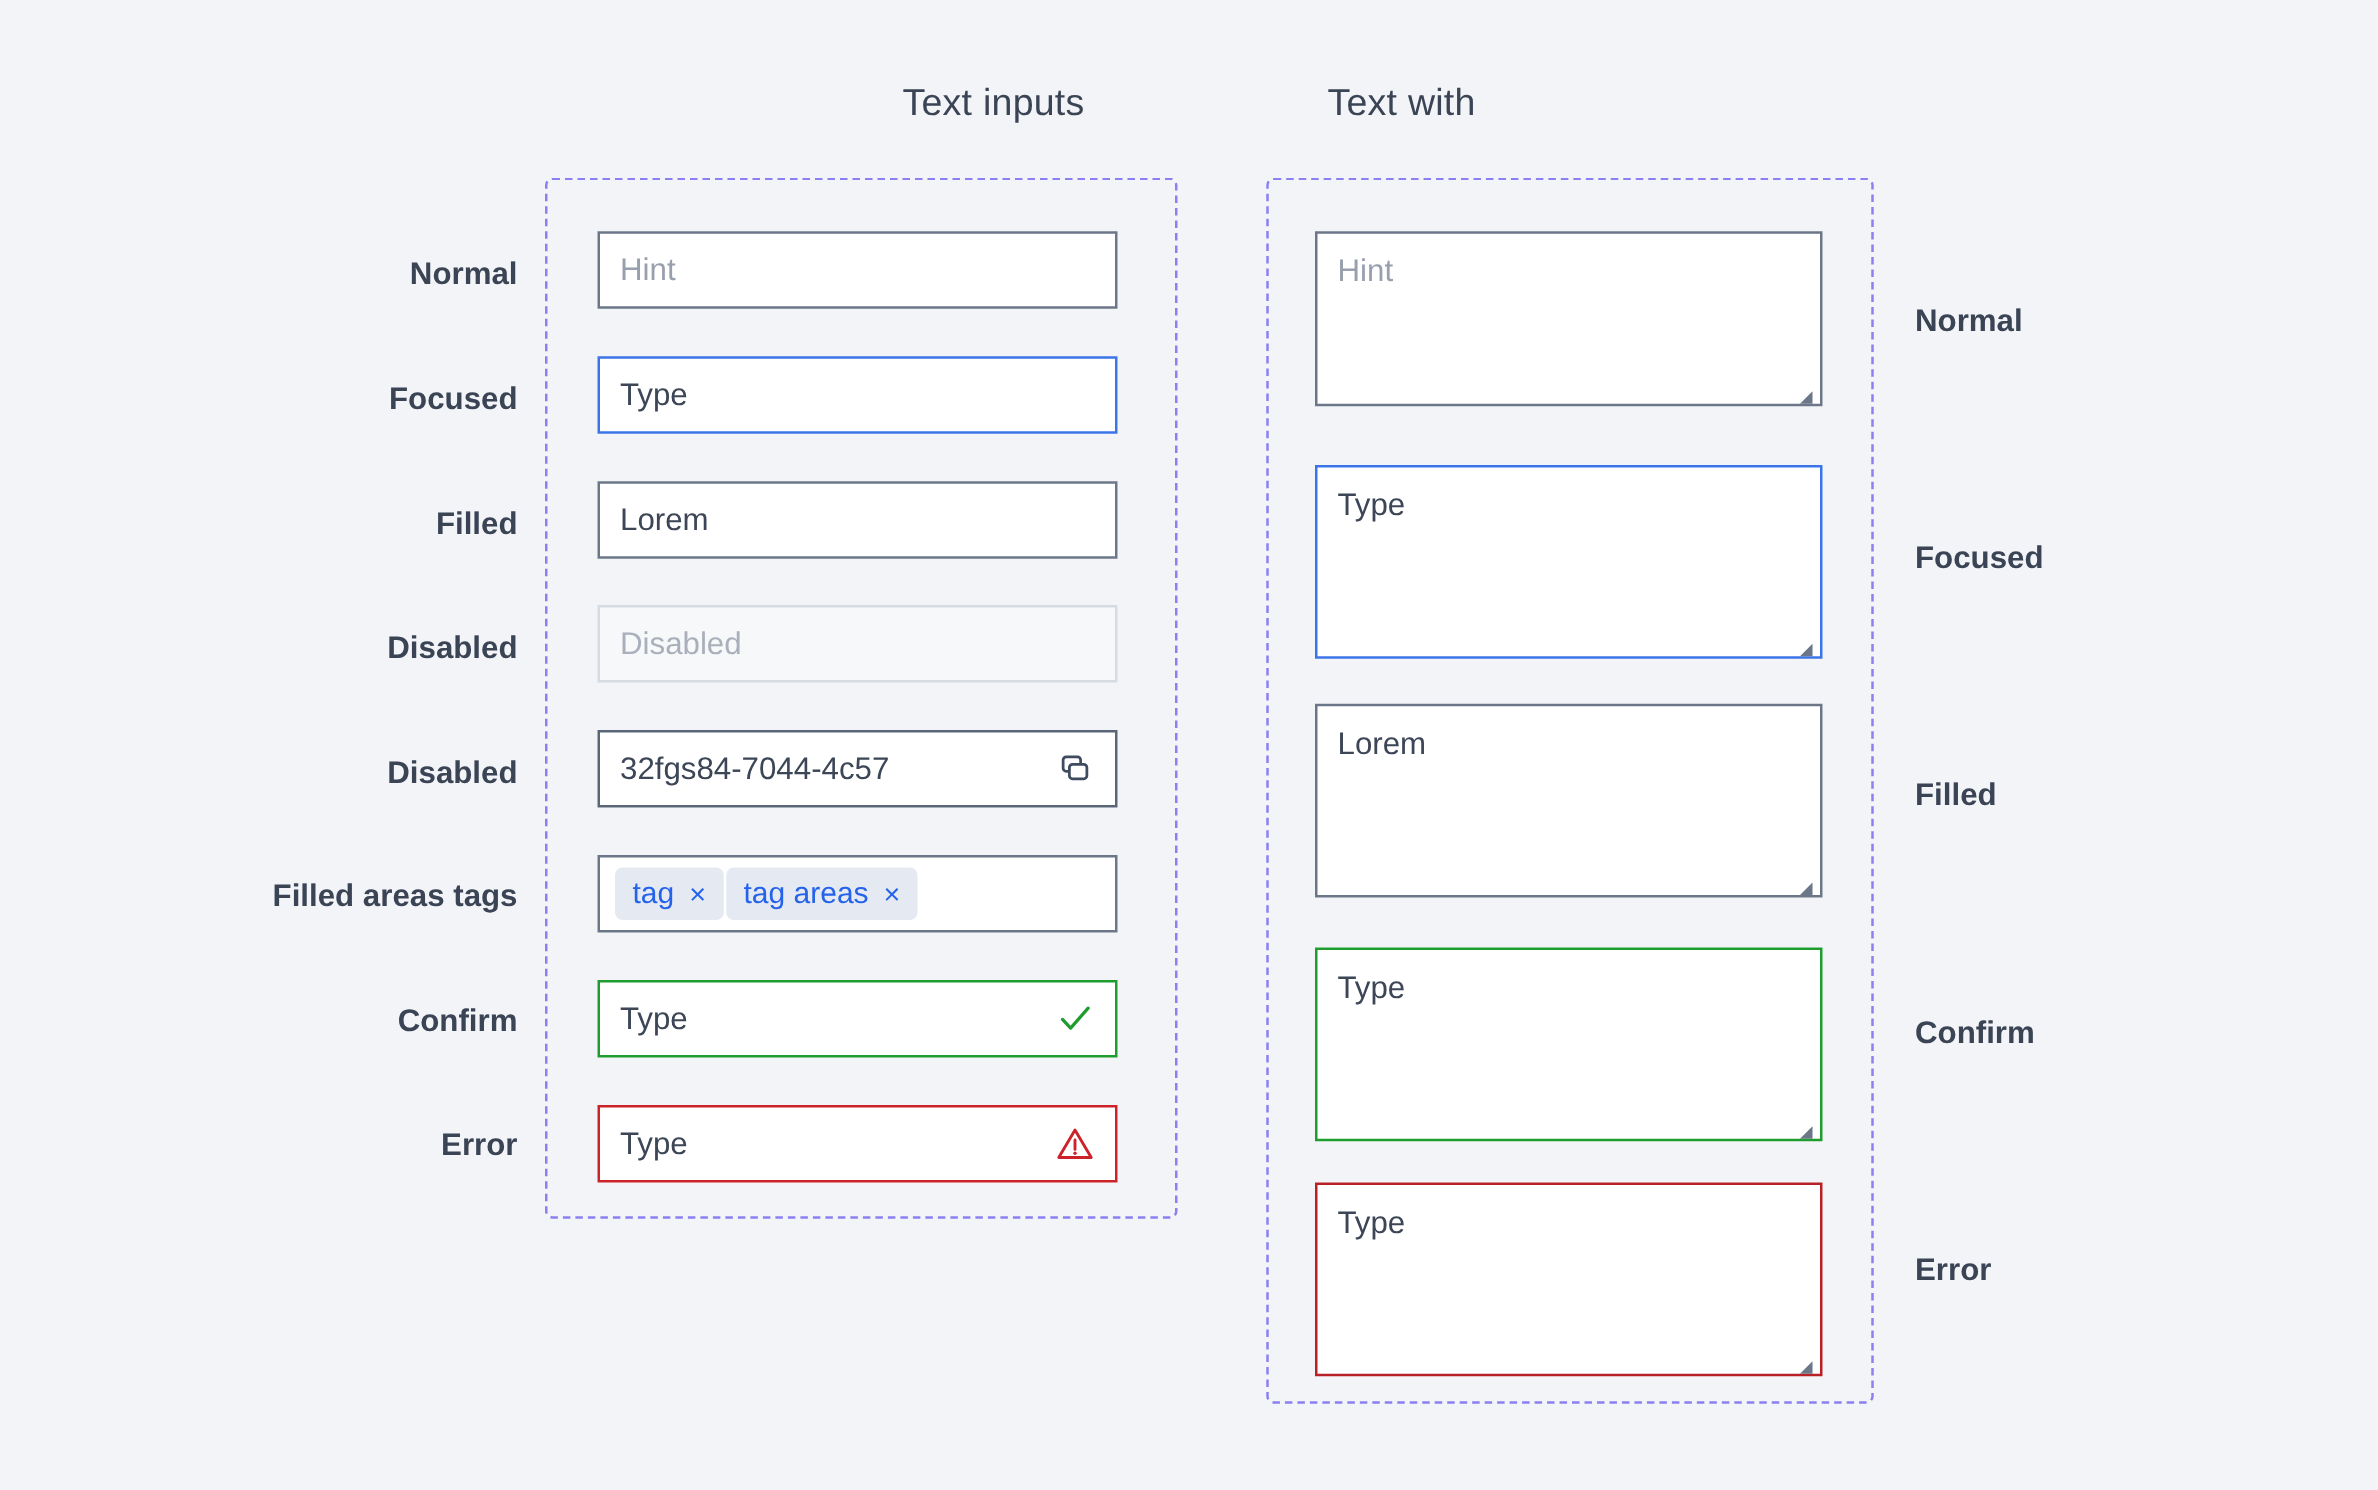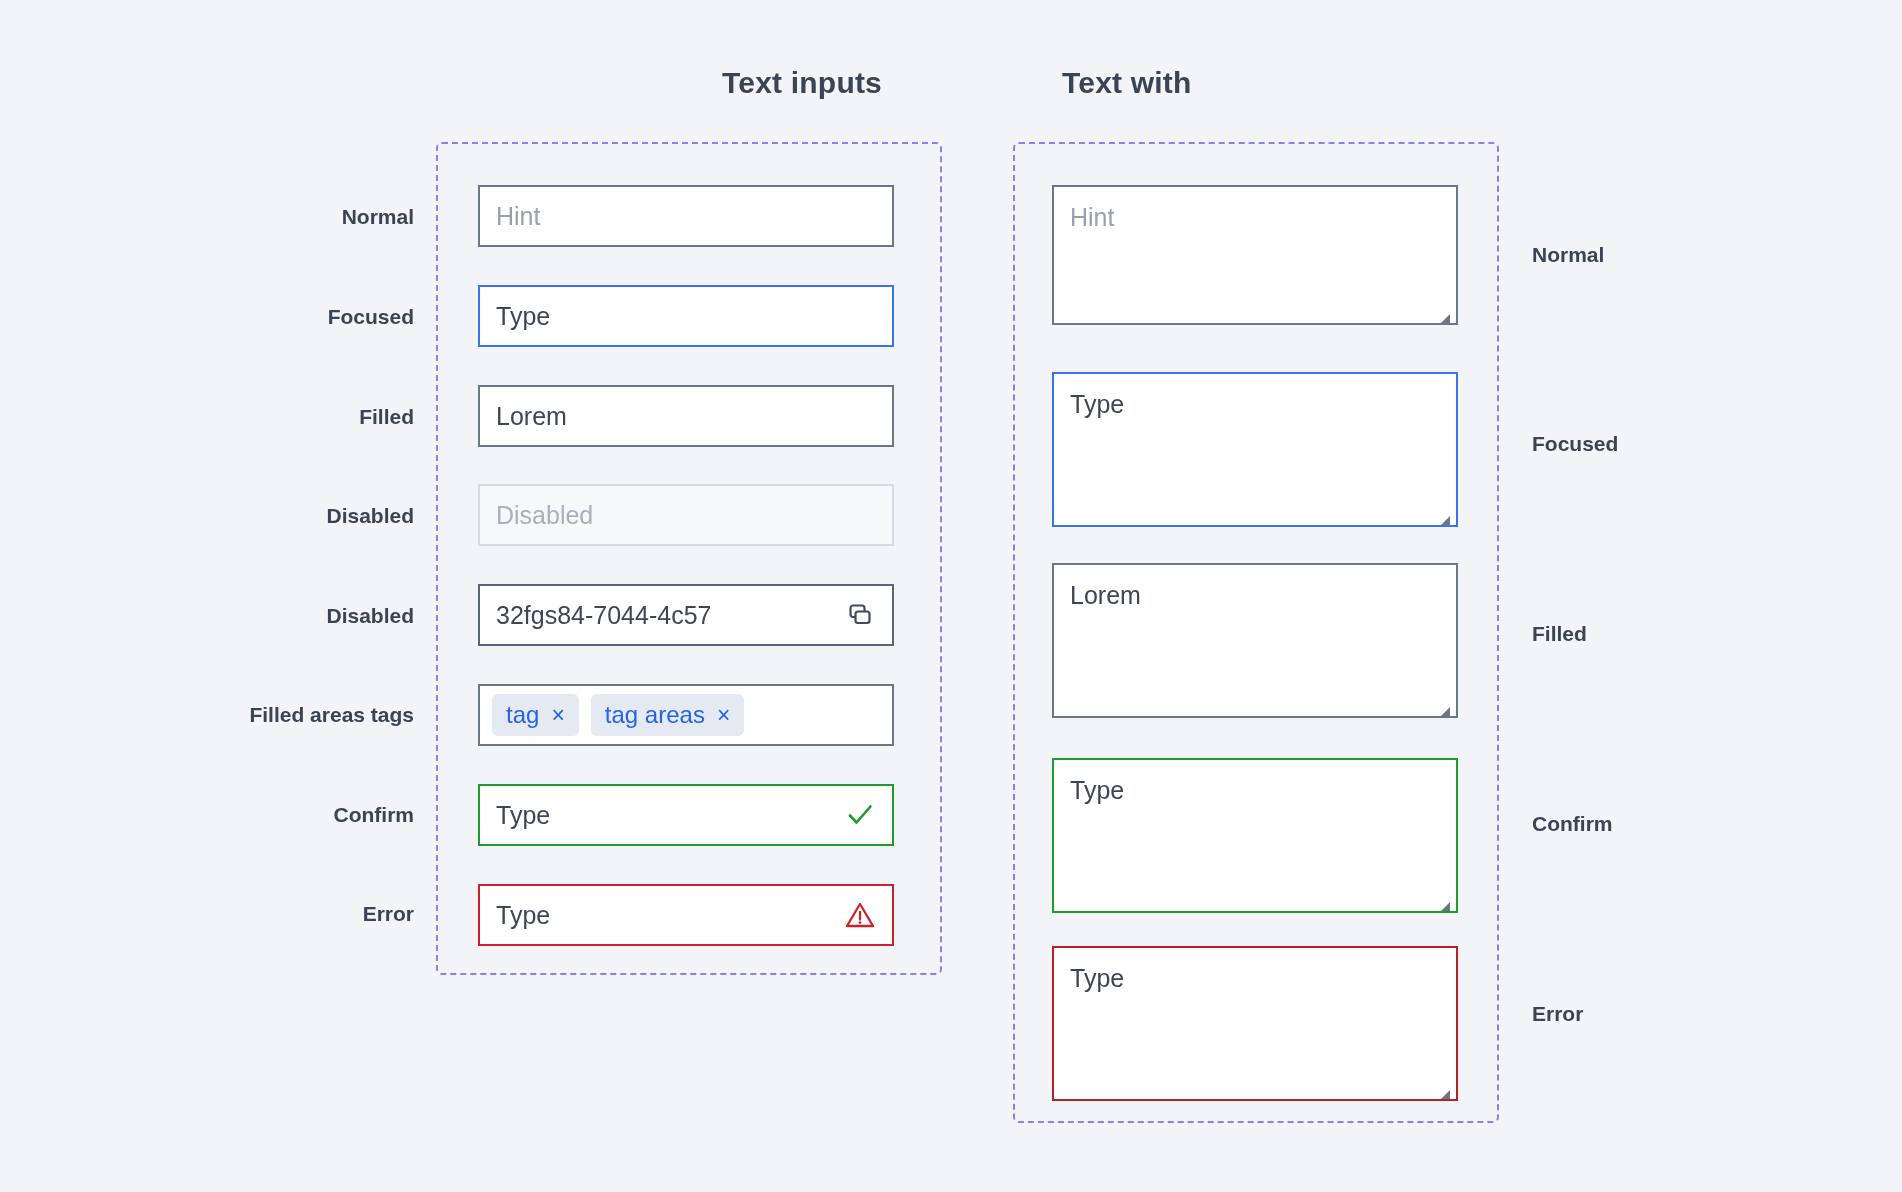--- a/index.html
+++ b/index.html
@@ -12,42 +12,42 @@
     background: #f2f4f7;
     font-family: "Liberation Sans", sans-serif;
     overflow: hidden;
     position: relative;
   }
 
   
   .heading {
     position: absolute;
     font-size: 30px;
-    font-weight: bold;
+    font-weight: normal;
     color: #3a4455;
     letter-spacing: 0.2px;
     white-space: nowrap;
   }
   #heading-text-inputs { left: 722px; top: 66px; }
   #heading-text-areas  { left: 1062px; top: 66px; }
 
   
   .dashed-frame {
     position: absolute;
     border: 2px dashed #8b7ff2;
     border-radius: 6px;
     box-sizing: border-box;
   }
   #frame-inputs { left: 436px; top: 142px; width: 506px; height: 833px; }
   #frame-areas  { left: 1013px; top: 142px; width: 486px; height: 981px; }
 
   
   .row-label {
     position: absolute;
-    font-size: 21px;
+    font-size: 25px;
     font-weight: bold;
     color: #3a4455;
     white-space: nowrap;
   }
   .row-label.left  { text-align: right; right: 1488px; }
   .row-label.right { text-align: left;  left: 1532px; }
 
   
   .ti {
     position: absolute;
@@ -65,21 +65,21 @@
   }
   .ti .val { flex: 1 1 auto; white-space: nowrap; overflow: hidden; }
   .ti .placeholder { color: #98a0ad; }
 
   .ti.normal   { border-color: #6b7688; }
   .ti.focused  { border-color: #3b74e8; }
   .ti.filled   { border-color: #6b7688; }
   .ti.disabled { border-color: #d6dae1; background: #f7f8fa; }
   .ti.disabled .val { color: #a9b0bb; }
   .ti.inactive { border-color: #5a6678; gap: 40px; }
-  .ti.tags     { border-color: #6b7688; padding: 0 12px; gap: 12px; }
+  .ti.tags     { border-color: #6b7688; padding: 0 12px; gap: 2px; }
   .ti.confirm  { border-color: #1f9c2e; }
   .ti.error    { border-color: #cc2229; }
 
   
   .tag-pill {
     display: inline-flex;
     align-items: center;
     gap: 12px;
     background: #e4e9f2;
     border-radius: 6px;

